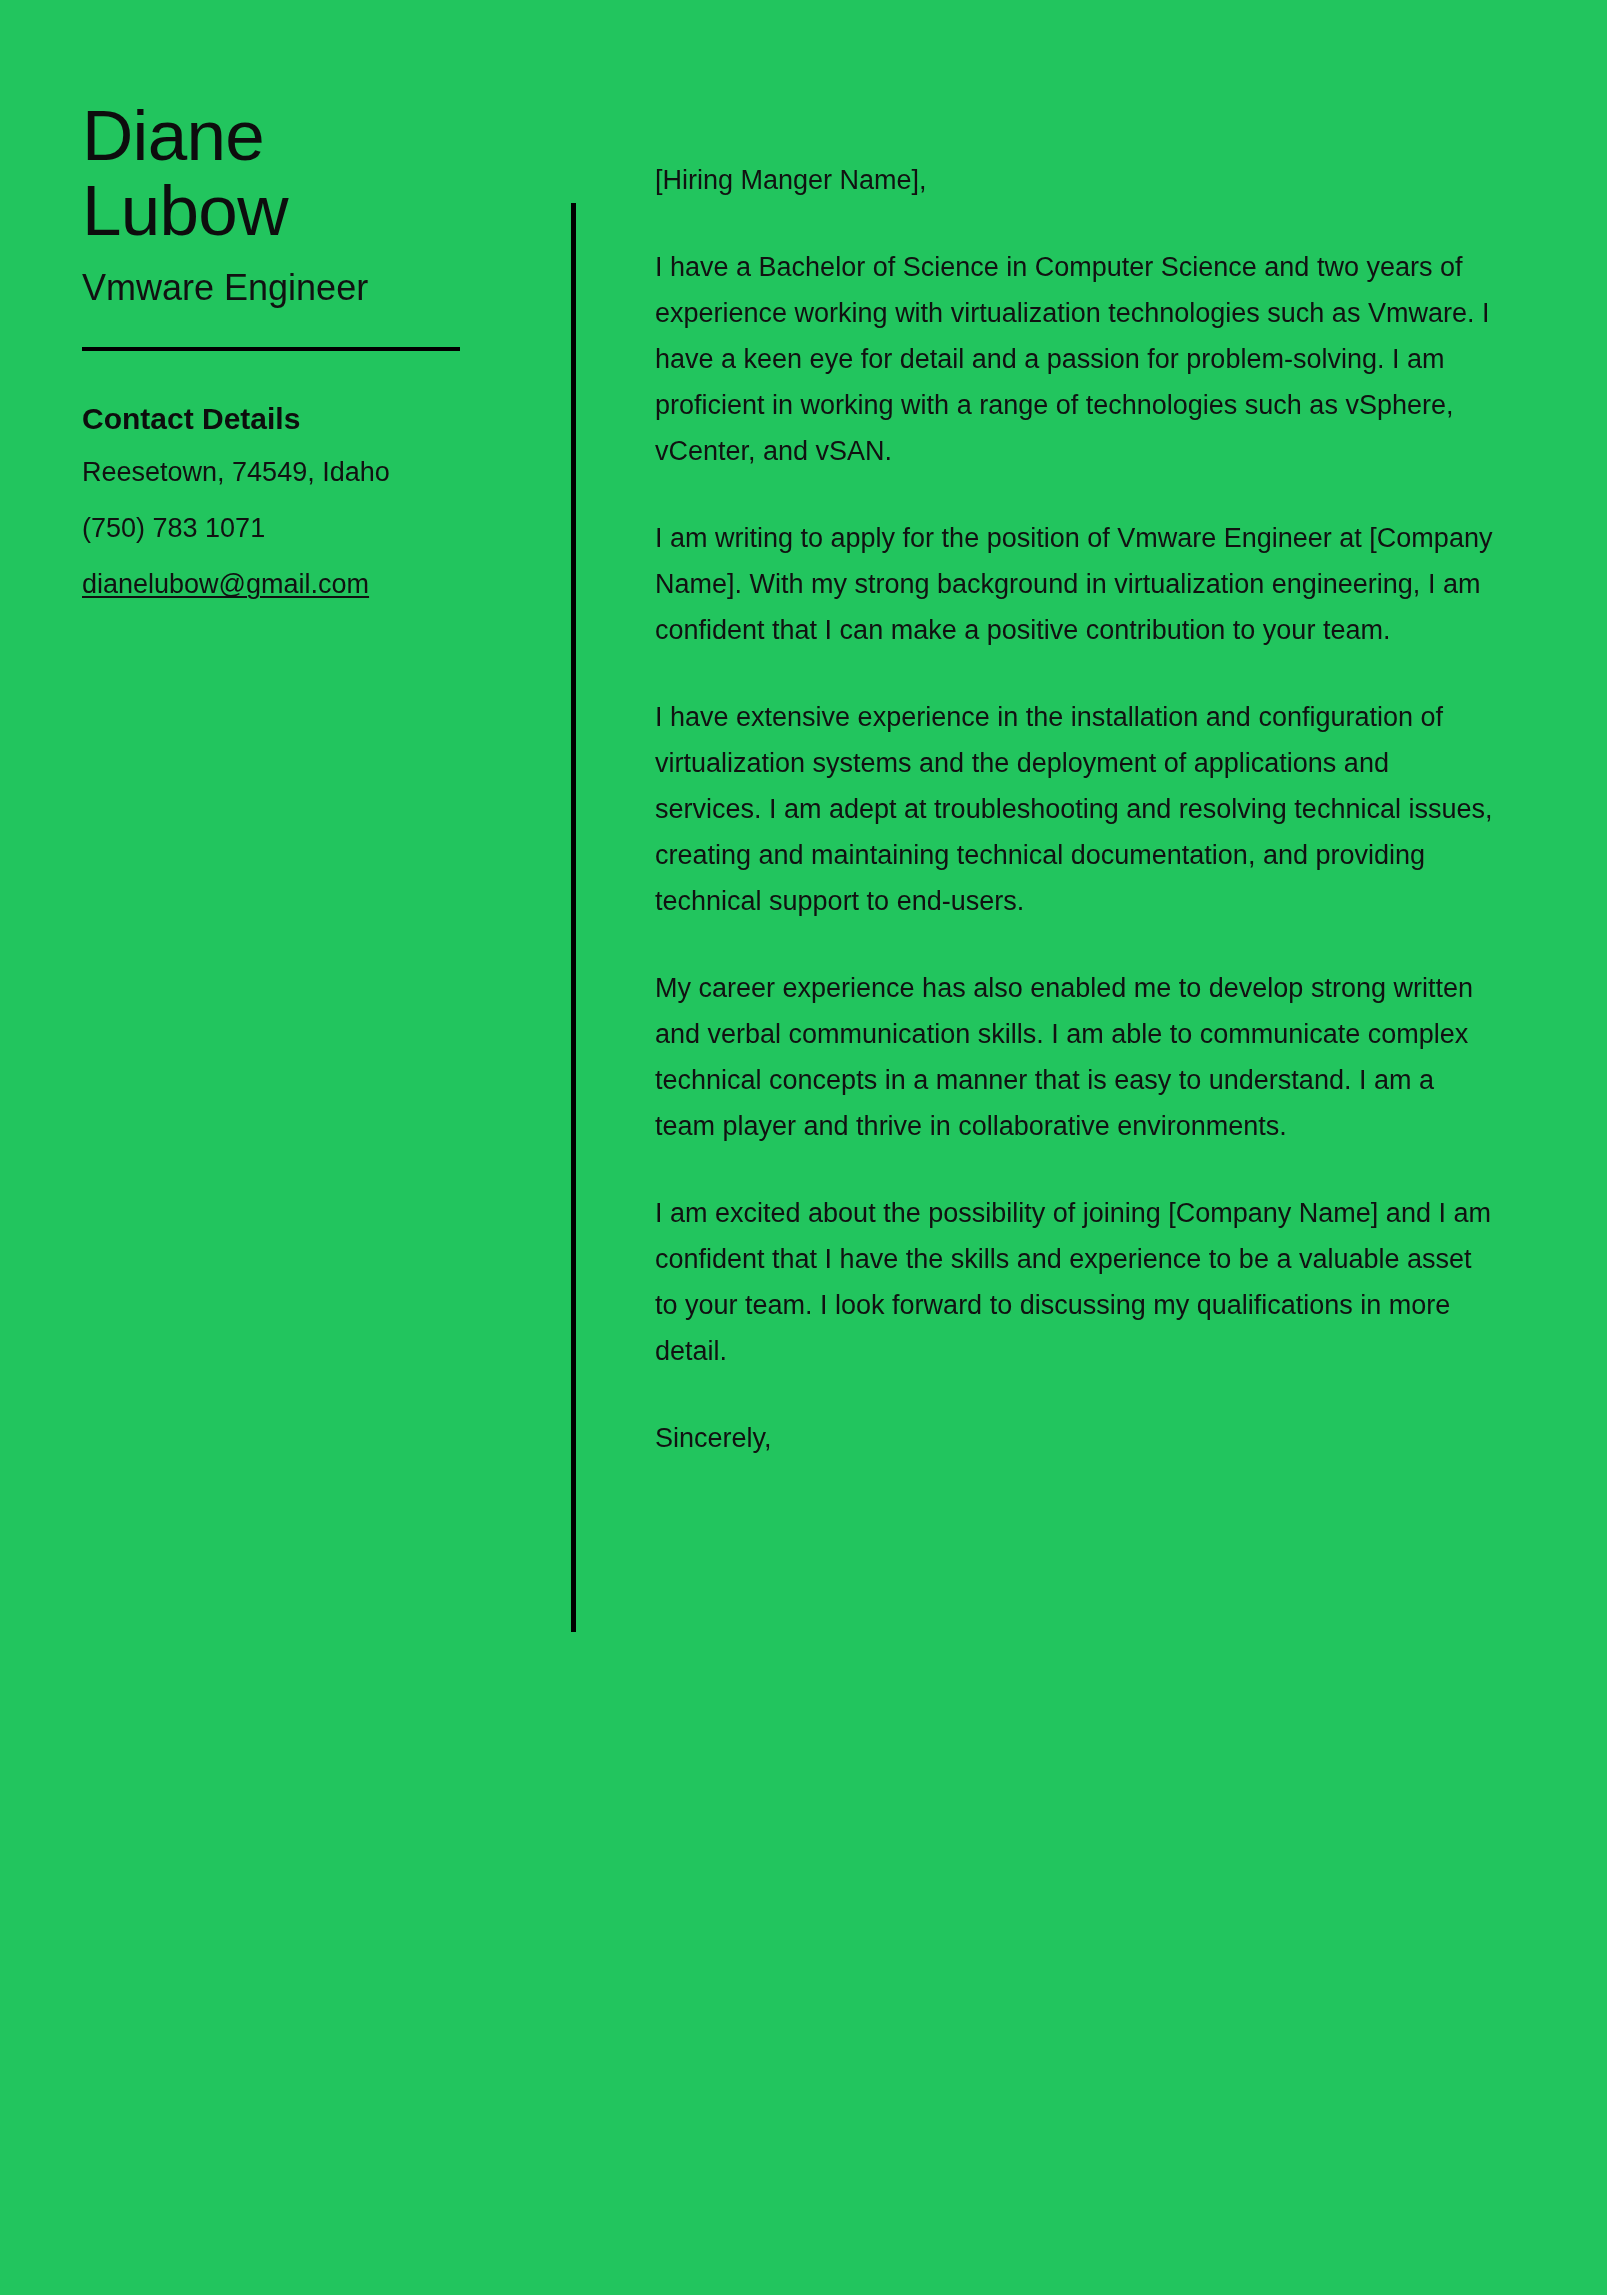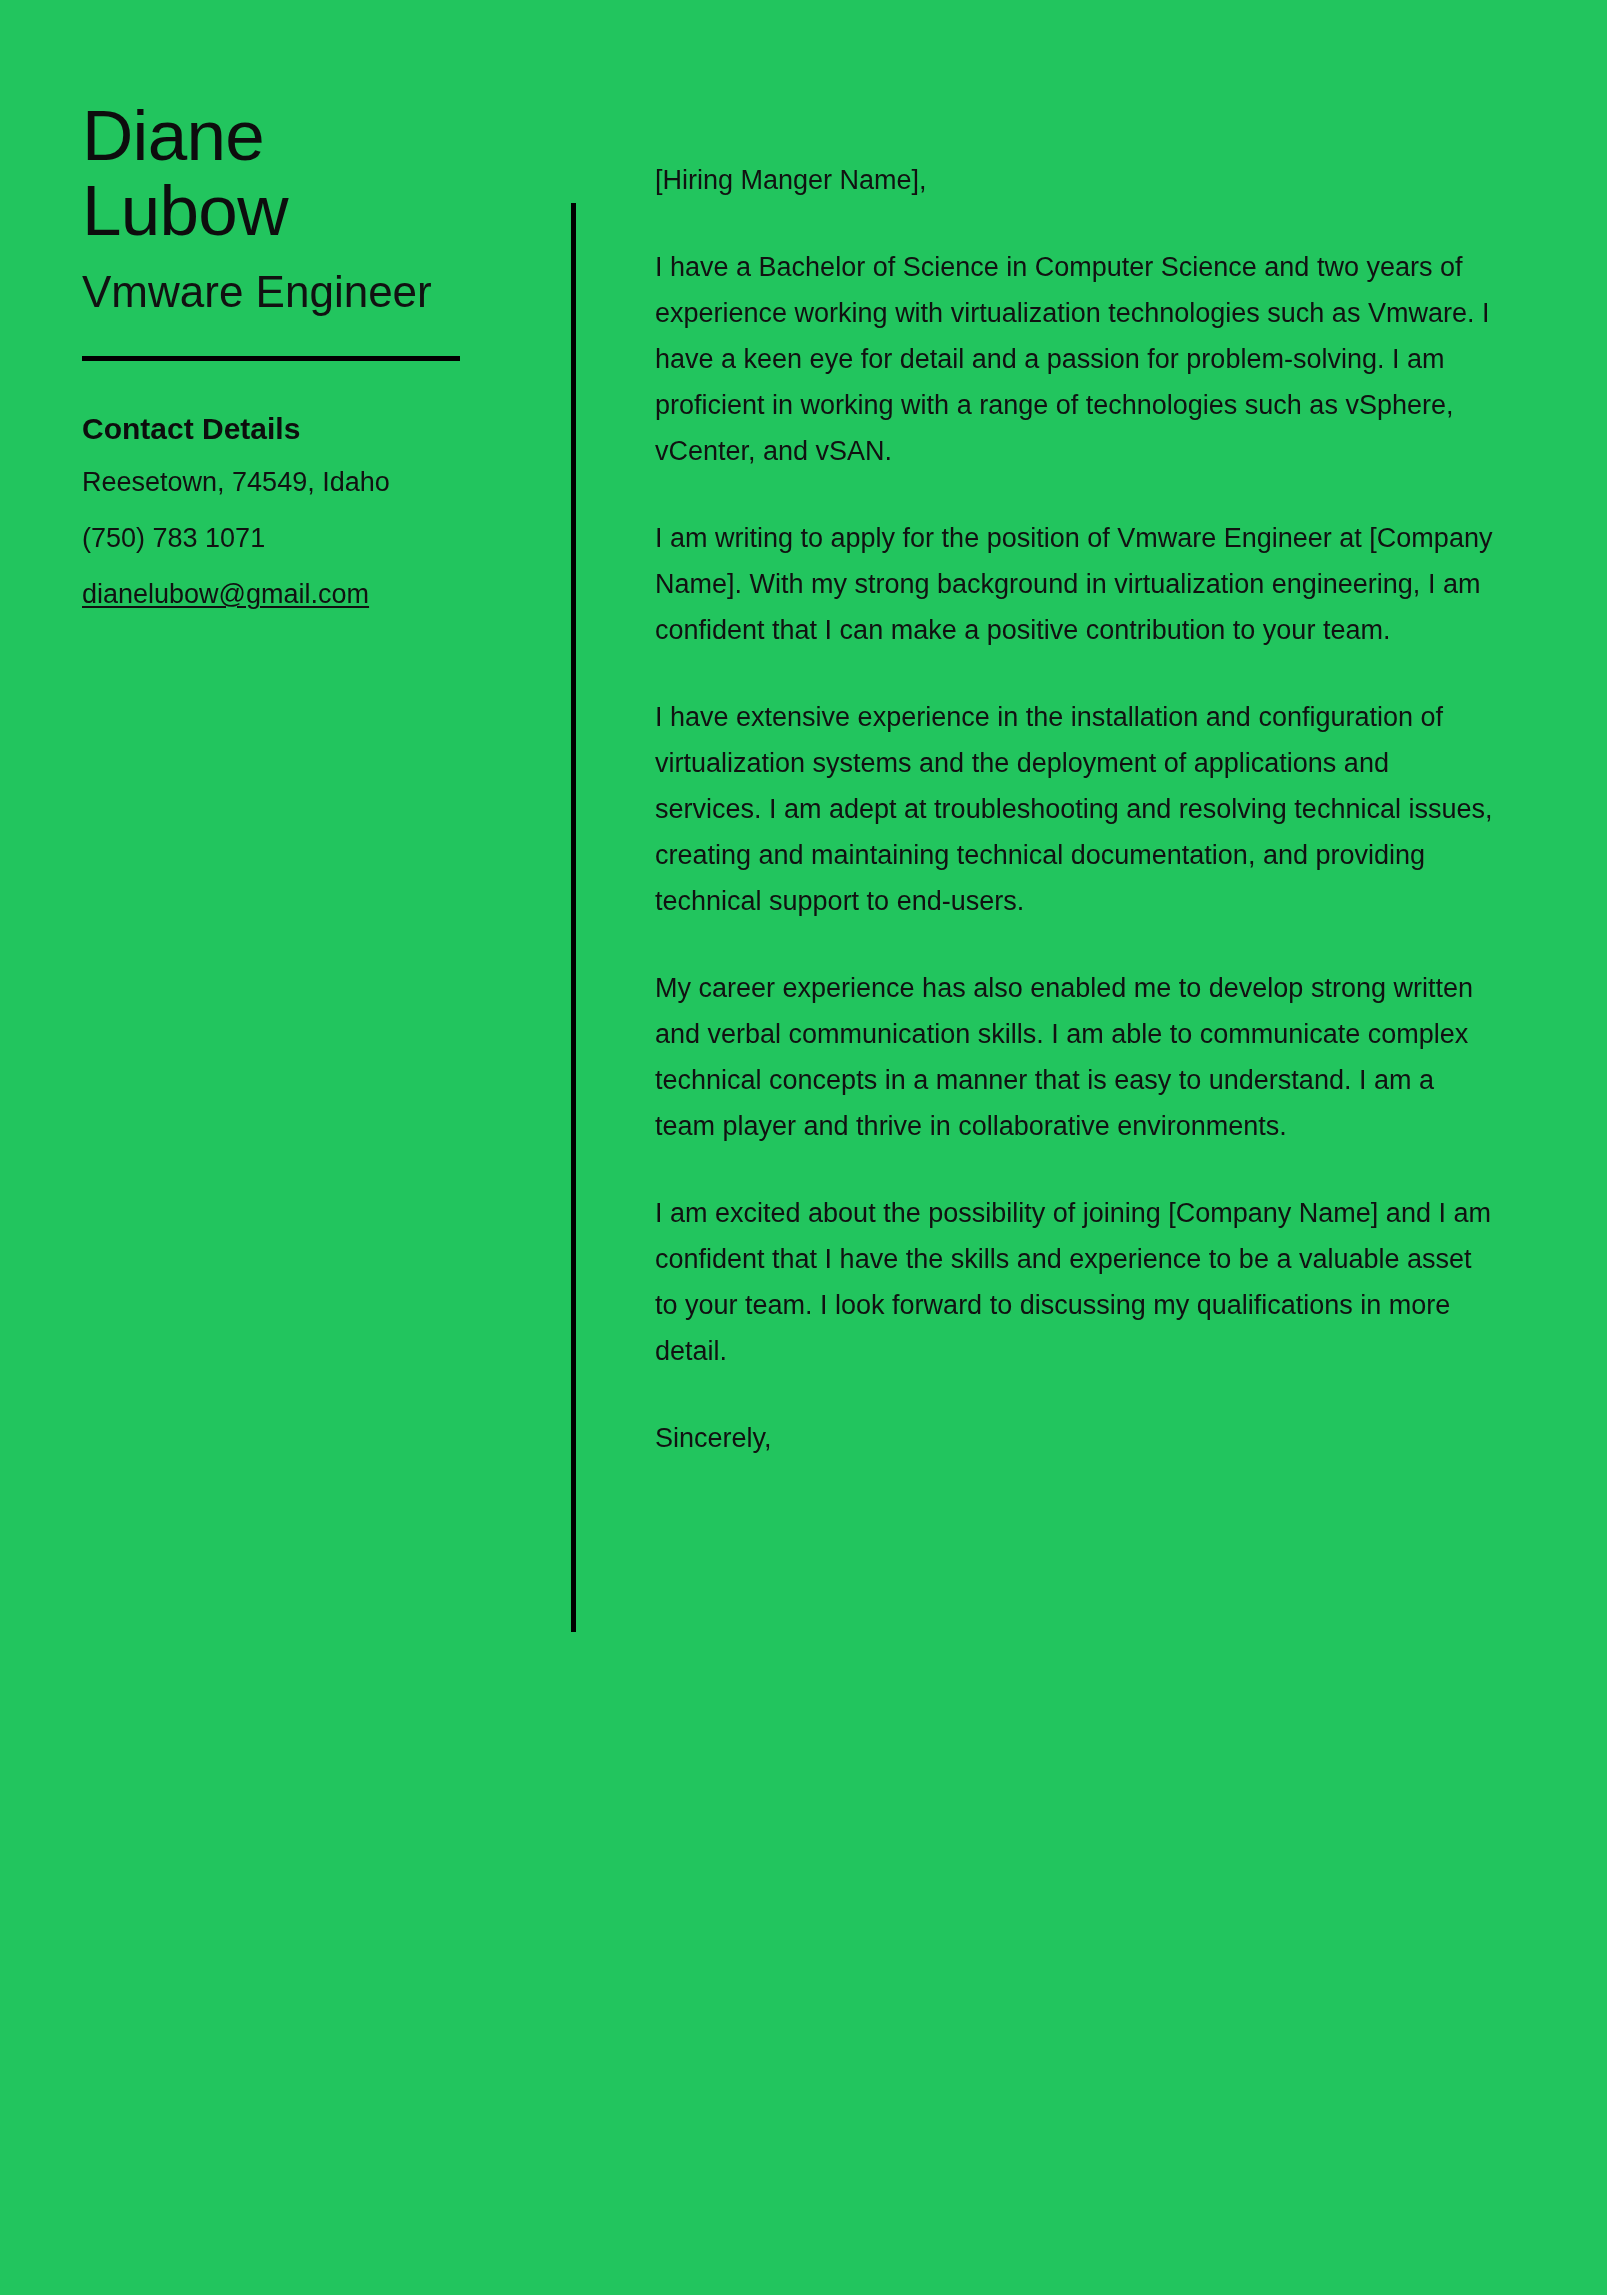--- a/index.html
+++ b/index.html
@@ -37,21 +37,21 @@
     font-size: 71px;
     line-height: 1.06;
     font-weight: 400;
     letter-spacing: -0.7px;
     color: #0d0d0d;
     white-space: nowrap;
   }
   .job-title {
     display: block;
     margin-top: 17px;
-    font-size: 44px;
+    font-size: 36px;
     line-height: 1.2;
     font-weight: 400;
     color: #111111;
     white-space: nowrap;
   }
   .sidebar-rule {
     width: 378px;
     height: 4.6px;
     background: #000000;
     margin-top: 38px;

